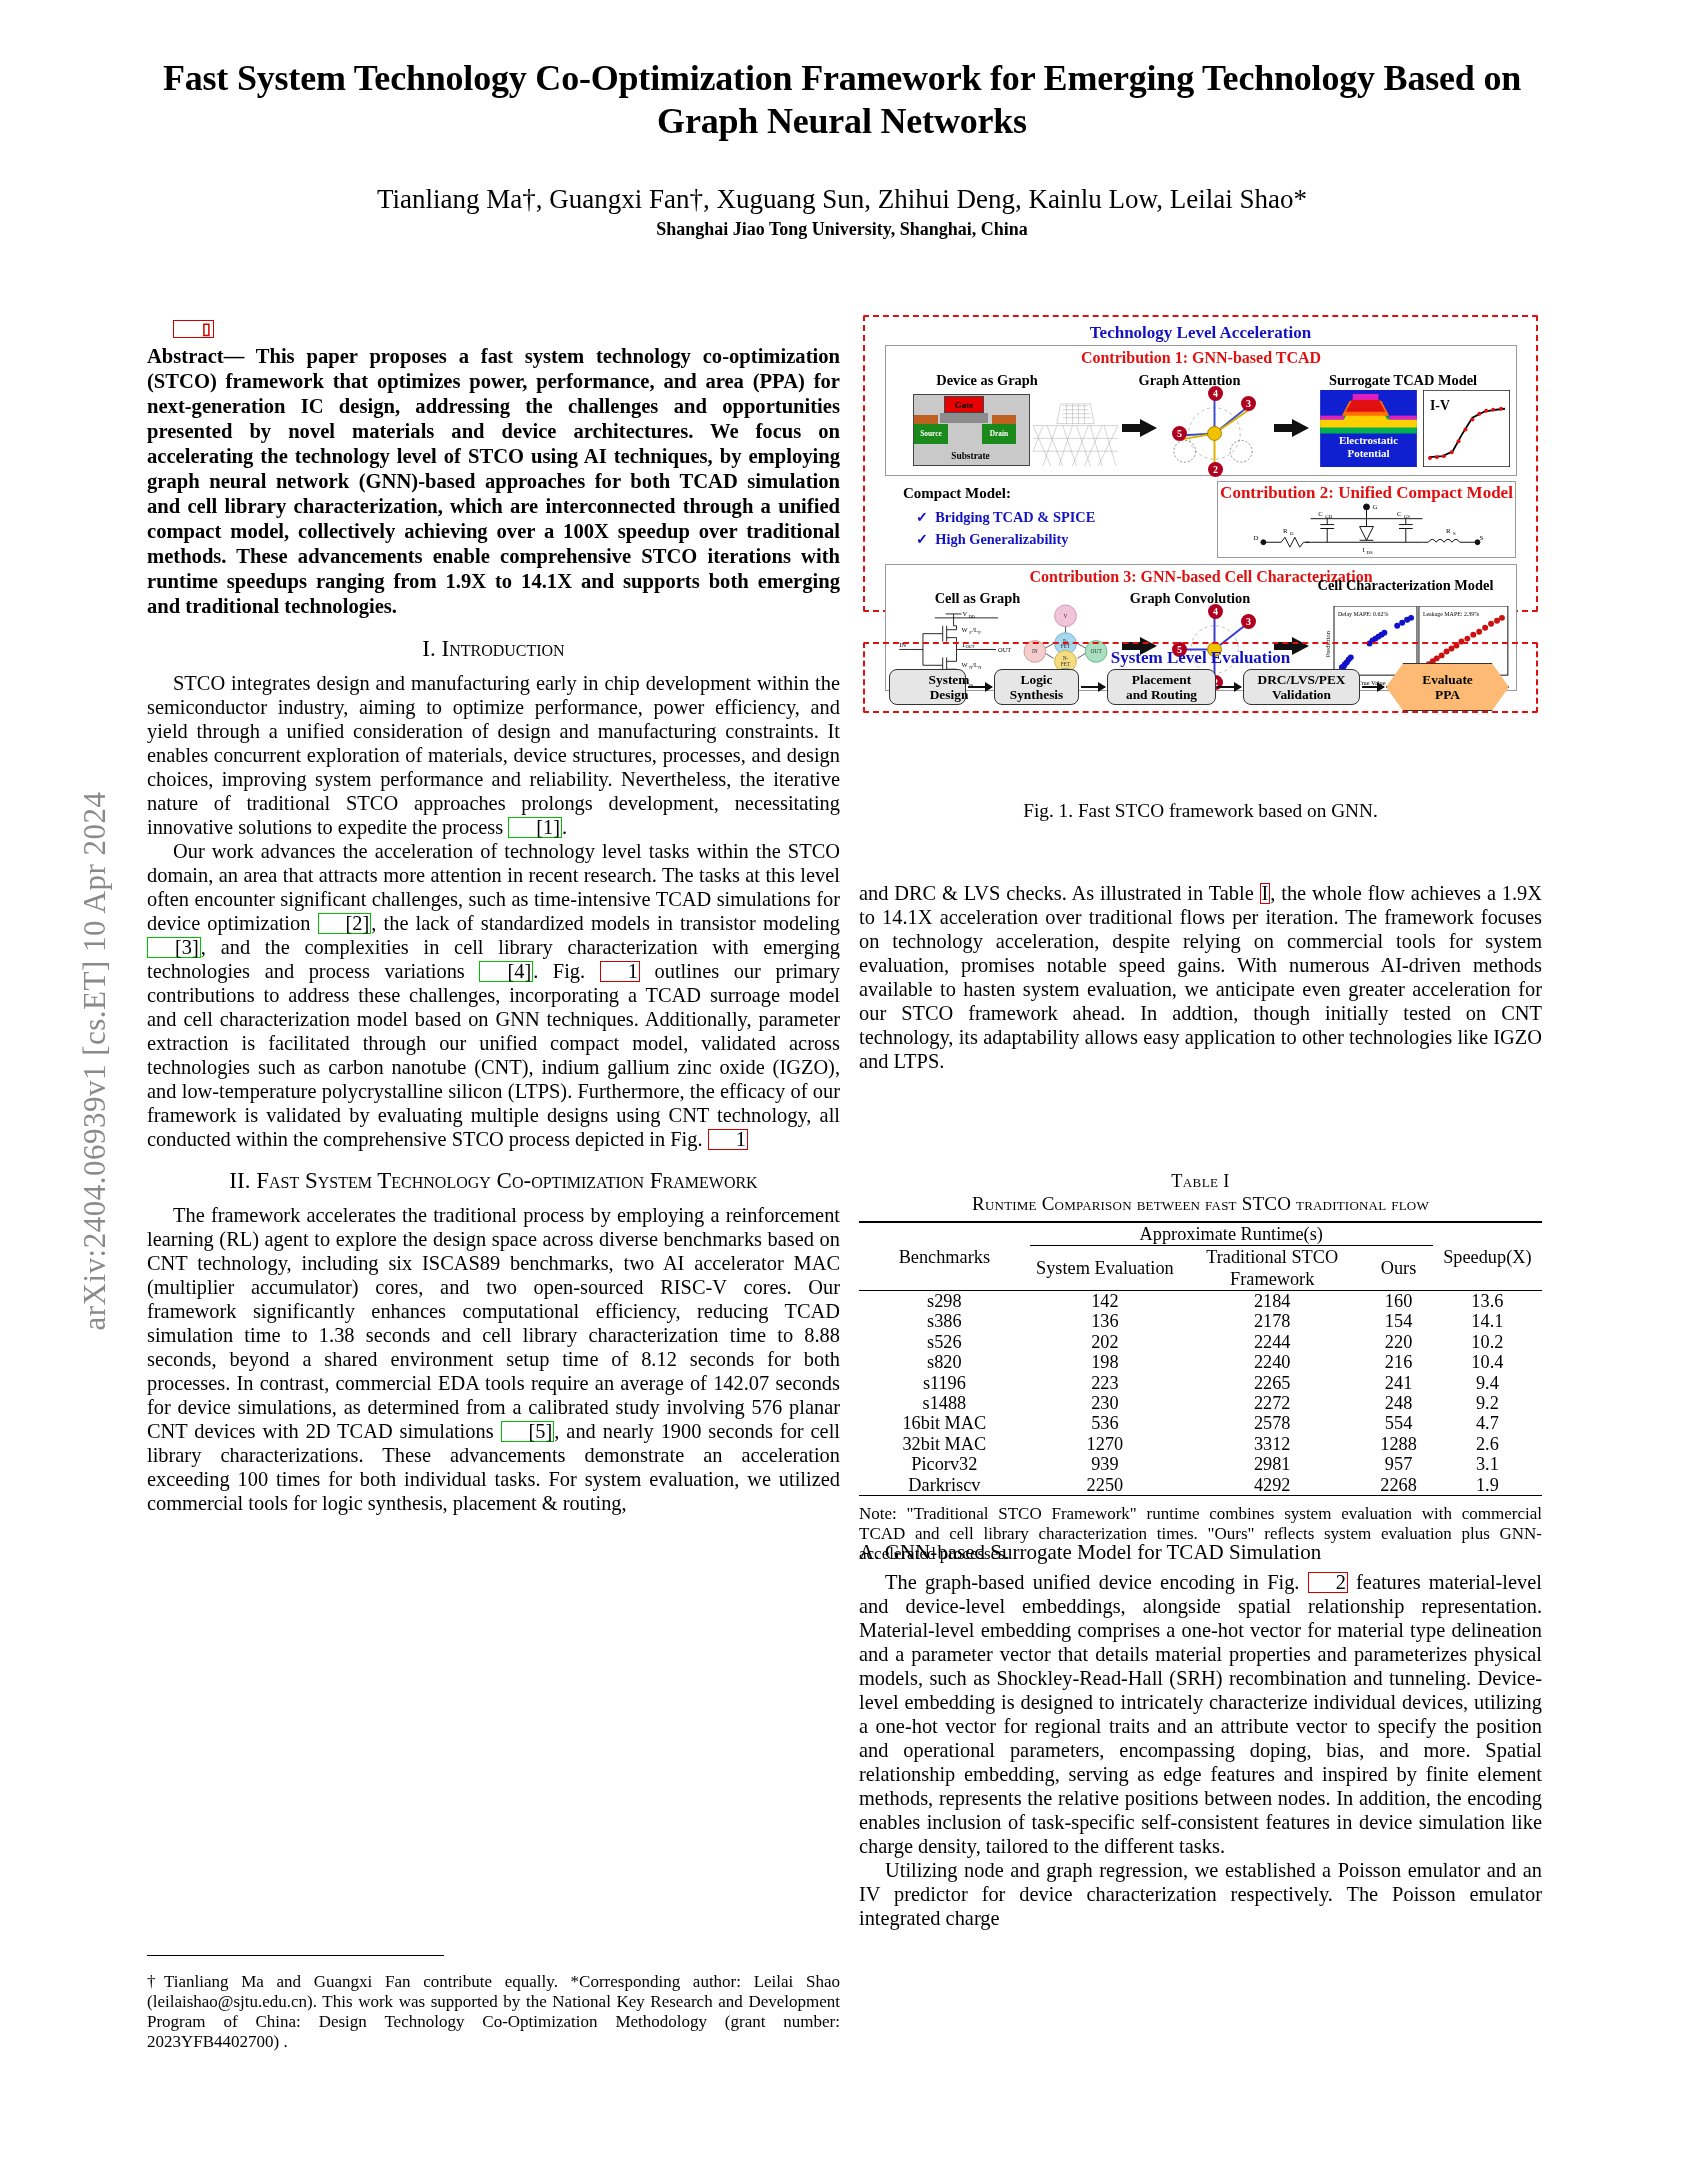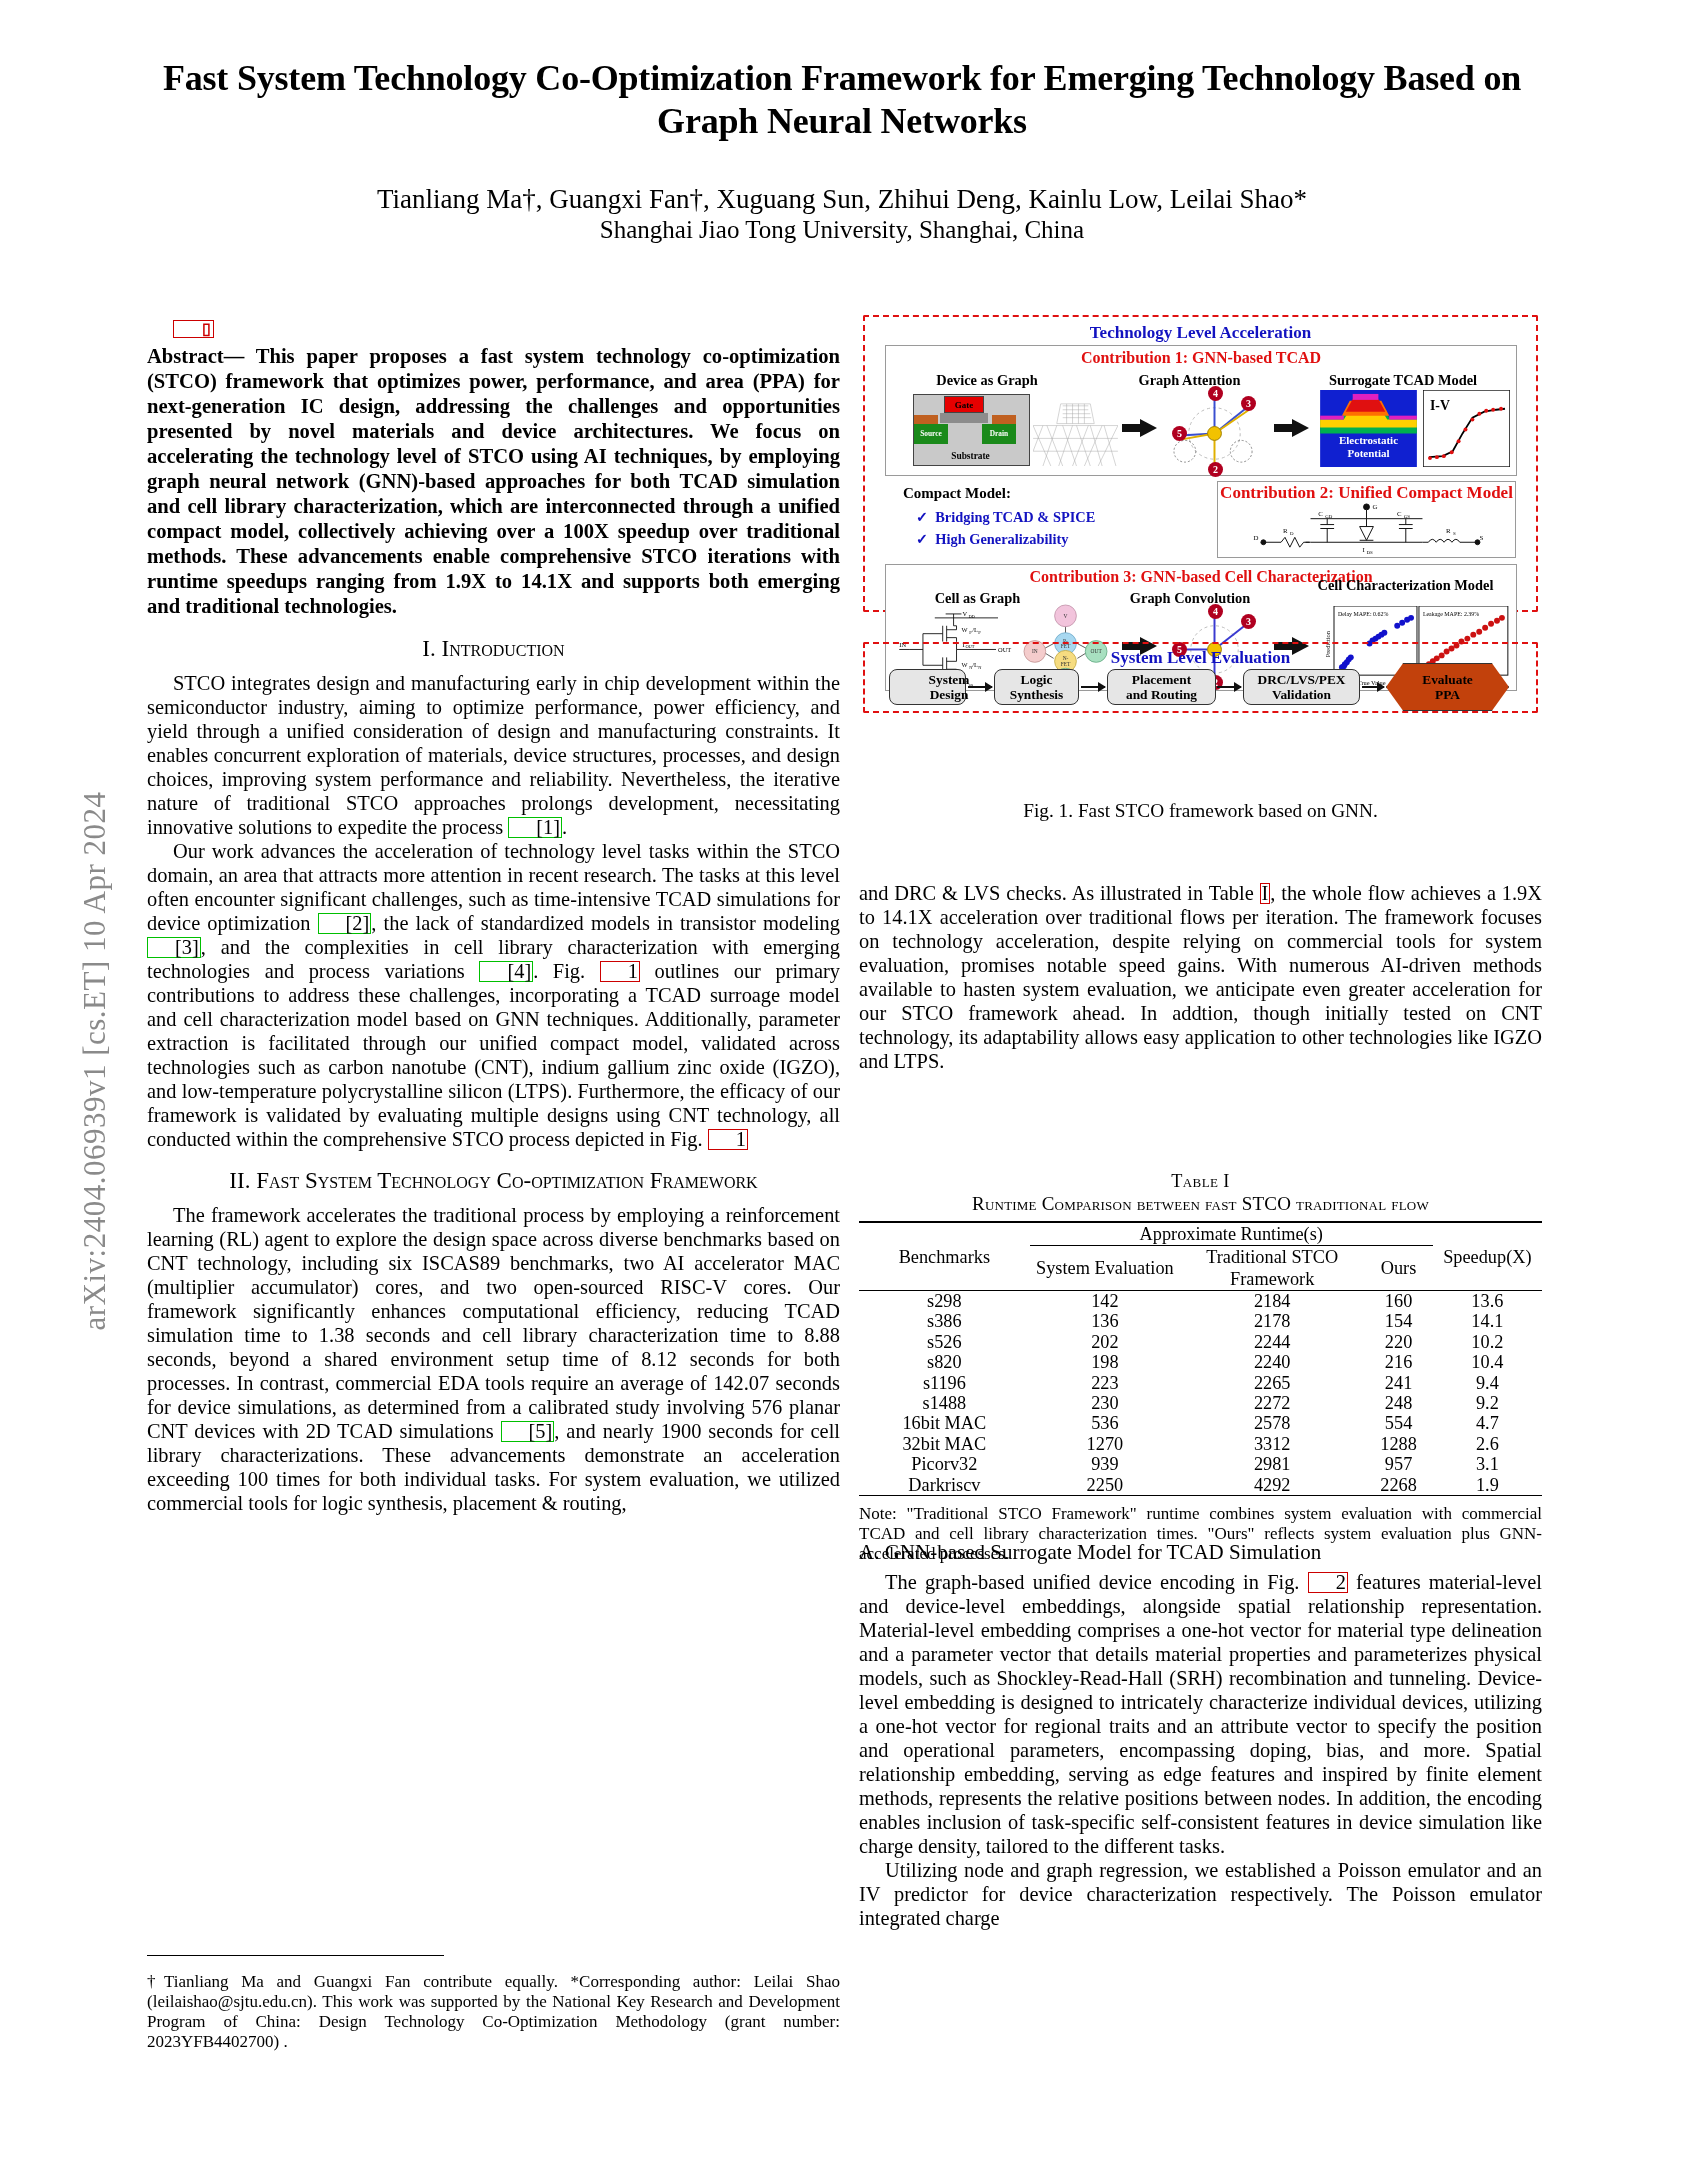--- a/index.html
+++ b/index.html
@@ -34,21 +34,21 @@
   .paper-title{
     font-family:"Liberation Serif", serif;
     font-weight:bold; font-size:36px; line-height:43px;
     letter-spacing:-0.2px;
     margin:0;
   }
   .authors{
     margin-top:40px;
     font-size:27px; line-height:32px;
   }
-  .affiliation{ font-size:25px; line-height:29px; }
+  .affiliation{ font-size:18px; line-height:29px;font-weight:bold; }
 
   
   .col-left{
     position:absolute; left:147px; top:315px; width:693px; height:1742px;
   }
   .col-right{
     position:absolute; left:859px; top:315px; width:683px; height:1782px;
   }
 
   p.body{
@@ -169,21 +169,21 @@
   }
 
   
   .flowbox{
     position:absolute; background:#e6e6e6; border:1.5px solid #333;
     border-radius:8px; font-weight:bold; font-size:13.4px;
     text-align:center; display:flex; align-items:center; justify-content:center;
     line-height:15px;
   }
   .flowdia{
-    position:absolute; background:#c2410c; border:1.5px solid #333;
+    position:absolute; background:#fdba74; border:1.5px solid #333;
     font-weight:bold; font-size:13.4px;
     display:flex; align-items:center; justify-content:center;
     text-align:center; line-height:15px;
     clip-path:polygon(14% 0, 86% 0, 100% 50%, 86% 100%, 14% 100%, 0 50%);
   }
   .flowarrow{
     position:absolute; height:2px; background:#111;
   }
   .flowarrow:after{
     content:''; position:absolute; right:-1px; top:-4px;

